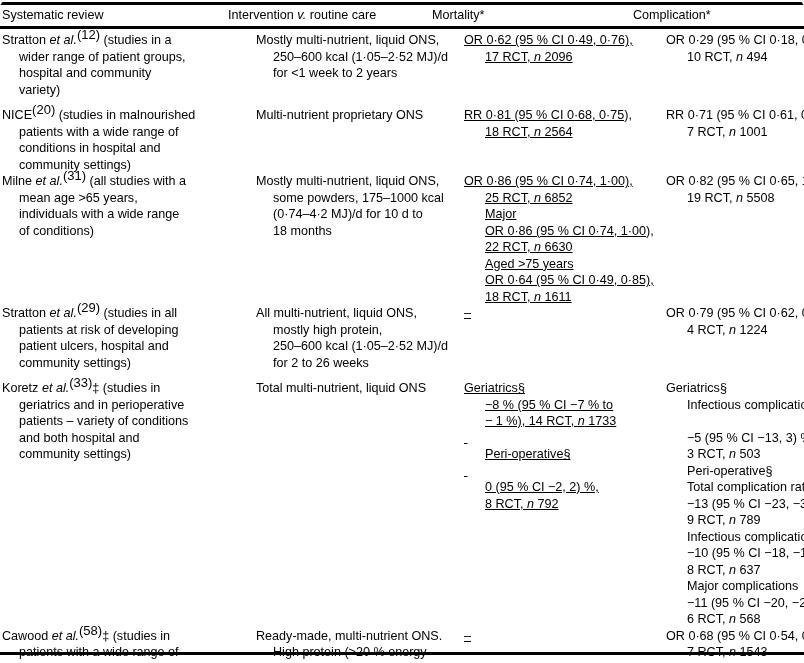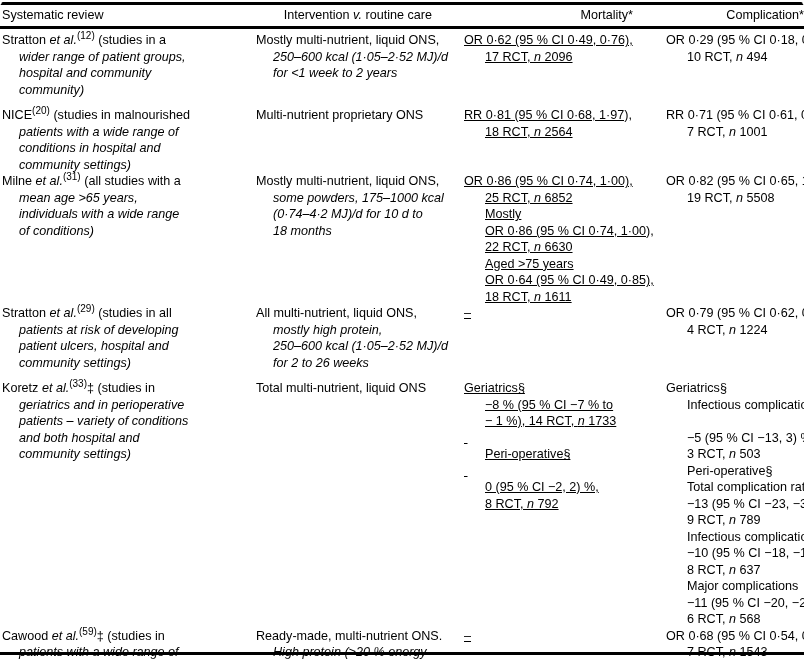--- a/index.html
+++ b/index.html
@@ -41,21 +41,21 @@
   table.tbl col.c2 { width: 204px; }
   table.tbl col.c3 { width: 201px; }
   table.tbl col.c4 { width: 171px; }
 
   thead th {
     font-weight: normal;
     font-size: 12.6px;
     line-height: 16.5px;
     padding: 0;
     vertical-align: top;
-    text-align: right;
+    text-align: left;
     height: 26px;
   }
   thead th.h-left {
     text-align: left;
     padding-left: 2px;
   }
   thead th .hd-inner {
     display: block;
     padding-top: 7px;
   }
@@ -73,31 +73,31 @@
     display: block;
   }
   .ln {
     display: block;
     white-space: pre;
     min-height: 16.5px;
   }
   .ln.blank { }
 
   
-  .ind { padding-left: 17px; font-style: italic; }
+  .ind { padding-left: 17px; }
   .ind2 { padding-left: 21px; }
 
   td.col1 .cell { padding-left: 2px; }
   td.col2 .cell { padding-left: 28px; }
   td.col3 .cell { padding-left: 32px; text-decoration: underline; }
   td.col4 .cell { padding-left: 33px; }
 
   .it { font-style: italic; }
   sup {
-    font-size: 10px;
+    font-size: 13px;
     vertical-align: super;
     line-height: 0;
   }
 </style>
 </head>
 <body>
 
 <div id="page">
 
   <div class="rule rule-top"></div>
@@ -130,21 +130,21 @@
     <tbody id="tbody">
         <tr class="spacer-sm">
           <td colspan="4"></td>
         </tr>
         <tr>
           <td class="col1">
             <span class="cell">
               <span class="ln">Stratton <span class="it">et al.</span><sup>(12)</sup> (studies in a</span>
               <span class="ln ind">wider range of patient groups,</span>
               <span class="ln ind">hospital and community</span>
-              <span class="ln ind">community)</span>
+              <span class="ln ind">variety)</span>
             </span>
           </td>
           <td class="col2">
             <span class="cell">
               <span class="ln">Mostly multi-nutrient, liquid ONS,</span>
               <span class="ln ind">250–600 kcal (1·05–2·52 MJ)/d</span>
               <span class="ln ind">for &lt;1 week to 2 years</span>
             </span>
           </td>
           <td class="col3">
@@ -172,21 +172,21 @@
               <span class="ln ind">community settings)</span>
             </span>
           </td>
           <td class="col2">
             <span class="cell">
               <span class="ln">Multi-nutrient proprietary ONS</span>
             </span>
           </td>
           <td class="col3">
             <span class="cell">
-              <span class="ln">RR 0·81 (95 % CI 0·68, 1·97),</span>
+              <span class="ln">RR 0·81 (95 % CI 0·68, 0·75),</span>
               <span class="ln ind2">18 RCT, <span class="it">n</span> 2564</span>
             </span>
           </td>
           <td class="col4">
             <span class="cell">
               <span class="ln">RR 0·71 (95 % CI 0·61, 0·82),</span>
               <span class="ln ind2">7 RCT, <span class="it">n</span> 1001</span>
             </span>
           </td>
         </tr>
@@ -204,21 +204,21 @@
               <span class="ln">Mostly multi-nutrient, liquid ONS,</span>
               <span class="ln ind">some powders, 175–1000 kcal</span>
               <span class="ln ind">(0·74–4·2 MJ)/d for 10 d to</span>
               <span class="ln ind">18 months</span>
             </span>
           </td>
           <td class="col3">
             <span class="cell">
               <span class="ln">OR 0·86 (95 % CI 0·74, 1·00),</span>
               <span class="ln ind2">25 RCT, <span class="it">n</span> 6852</span>
-              <span class="ln ind2">Mostly</span>
+              <span class="ln ind2">Major</span>
               <span class="ln ind2">OR 0·86 (95 % CI 0·74, 1·00),</span>
               <span class="ln ind2">22 RCT, <span class="it">n</span> 6630</span>
               <span class="ln ind2">Aged &gt;75 years</span>
               <span class="ln ind2">OR 0·64 (95 % CI 0·49, 0·85),</span>
               <span class="ln ind2">18 RCT, <span class="it">n</span> 1611</span>
             </span>
           </td>
           <td class="col4">
             <span class="cell">
               <span class="ln">OR 0·82 (95 % CI 0·65, 1·03),</span>
@@ -301,21 +301,21 @@
               <span class="ln ind2">8 RCT, <span class="it">n</span> 637</span>
               <span class="ln ind2">Major complications</span>
               <span class="ln ind2">−11 (95 % CI −20, −2) %,</span>
               <span class="ln ind2">6 RCT, <span class="it">n</span> 568</span>
             </span>
           </td>
         </tr>
         <tr>
           <td class="col1">
             <span class="cell">
-              <span class="ln">Cawood <span class="it">et al.</span><sup>(59)</sup>‡ (studies in</span>
+              <span class="ln">Cawood <span class="it">et al.</span><sup>(58)</sup>‡ (studies in</span>
               <span class="ln ind">patients with a wide range of</span>
               <span class="ln ind">conditions and in both hospital</span>
             </span>
           </td>
           <td class="col2">
             <span class="cell">
               <span class="ln">Ready-made, multi-nutrient ONS.</span>
               <span class="ln ind">High protein (&gt;20 % energy</span>
               <span class="ln ind">from protein)</span>
             </span>

